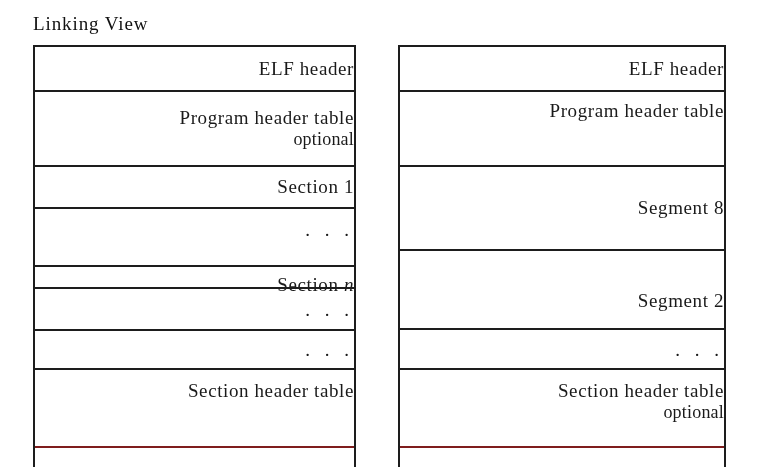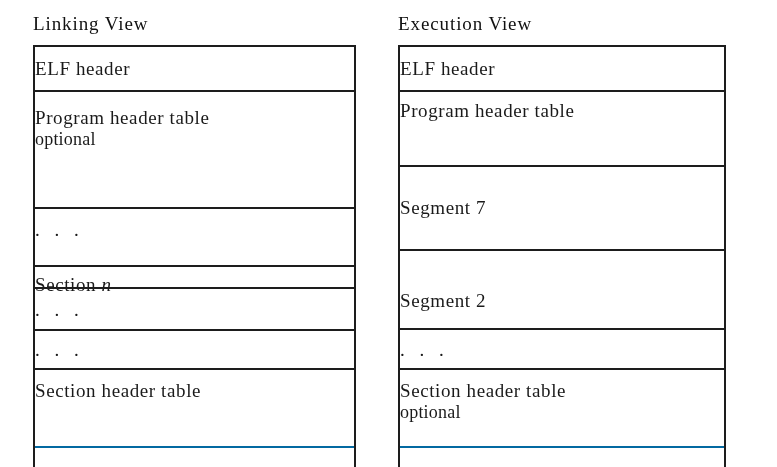--- a/index.html
+++ b/index.html
@@ -43,30 +43,30 @@
   #table-execution { left: 398px; top: 45px; width: 328px; height: 425px; }
 
   .row {
     position: absolute;
     left: 0;
     right: 0;
     box-sizing: border-box;
     border-top: 2px solid #1d1d1d;
     display: flex;
     flex-direction: column;
-    align-items: flex-start;
+    align-items: flex-end;
     justify-content: center;
     text-align: center;
     font-size: 19px;
     letter-spacing: 0.6px;
     line-height: 1.15;
     white-space: nowrap;
   }
   .row.last {
-    border-bottom: 2px solid #0369a1;
+    border-bottom: 2px solid #7f1d1d;
   }
   .row .sub {
     font-size: 18px;
     letter-spacing: 0.2px;
   }
   .row .var {
     font-style: italic;
   }
   .ellipsis {
     font-size: 19px;
@@ -80,33 +80,35 @@
     box-sizing: border-box;
   }
 </style>
 </head>
 <body>
 
 <div id="canvas">
 
   <div class="view-title" id="title-linking">Linking View</div>
 
-  <div class="view-title" id="title-execution">Execution View</div>
 
   <div class="view-table" id="table-linking">
 
     <div class="row" style="top:0px;height:45px;">
       <span>ELF header</span>
     </div>
 
     <div class="row" style="top:45px;height:75px;">
       <span>Program header table</span>
       <span class="sub">optional</span>
     </div>
 
+    <div class="row" style="top:120px;height:42px;">
+      <span>Section 1</span>
+    </div>
 
     <div class="row" style="top:162px;height:42px;">
       <span class="ellipsis">. . .</span>
     </div>
 
     <div class="row" style="top:204px;height:38px;margin-top:16px;">
       <span>Section <span class="var">n</span></span>
     </div>
 
     <div class="row" style="top:242px;height:42px;">
@@ -128,21 +130,21 @@
 
     <div class="row" style="top:0px;height:45px;">
       <span>ELF header</span>
     </div>
 
     <div class="row" style="top:45px;height:75px;justify-content:flex-start;padding-top:8px;">
       <span>Program header table</span>
     </div>
 
     <div class="row" style="top:120px;height:84px;">
-      <span>Segment 7</span>
+      <span>Segment 8</span>
     </div>
 
     <div class="row" style="top:204px;height:101px;">
       <span>Segment 2</span>
     </div>
 
     <div class="row" style="top:283px;height:40px;">
       <span class="ellipsis">. . .</span>
     </div>
 

